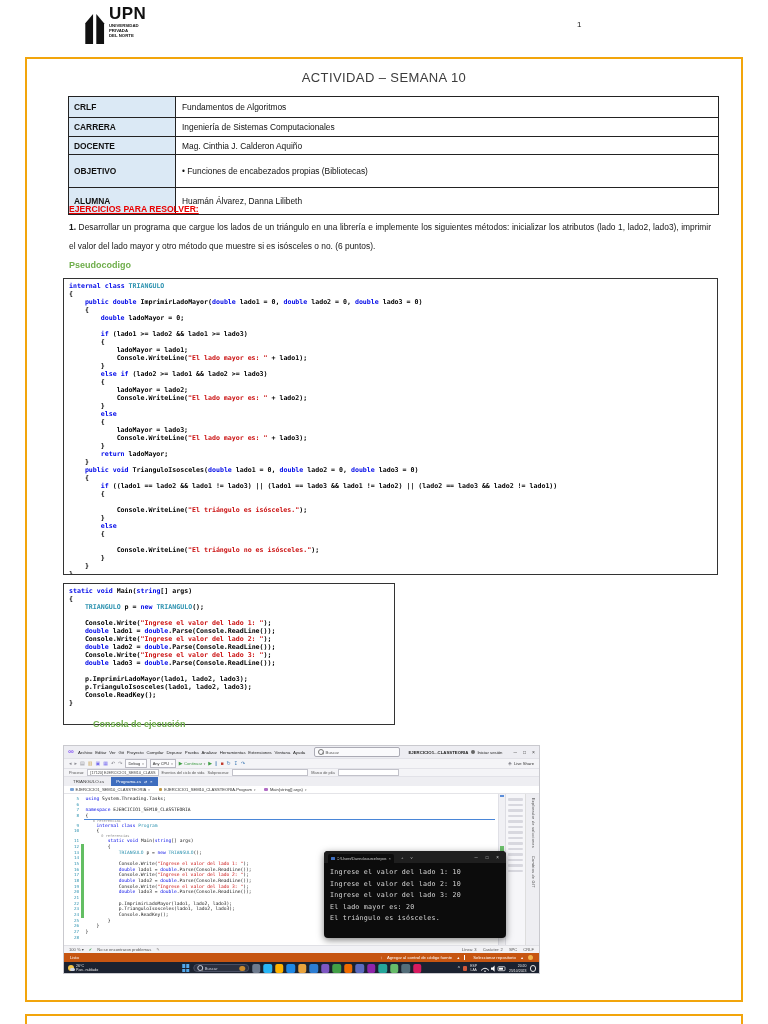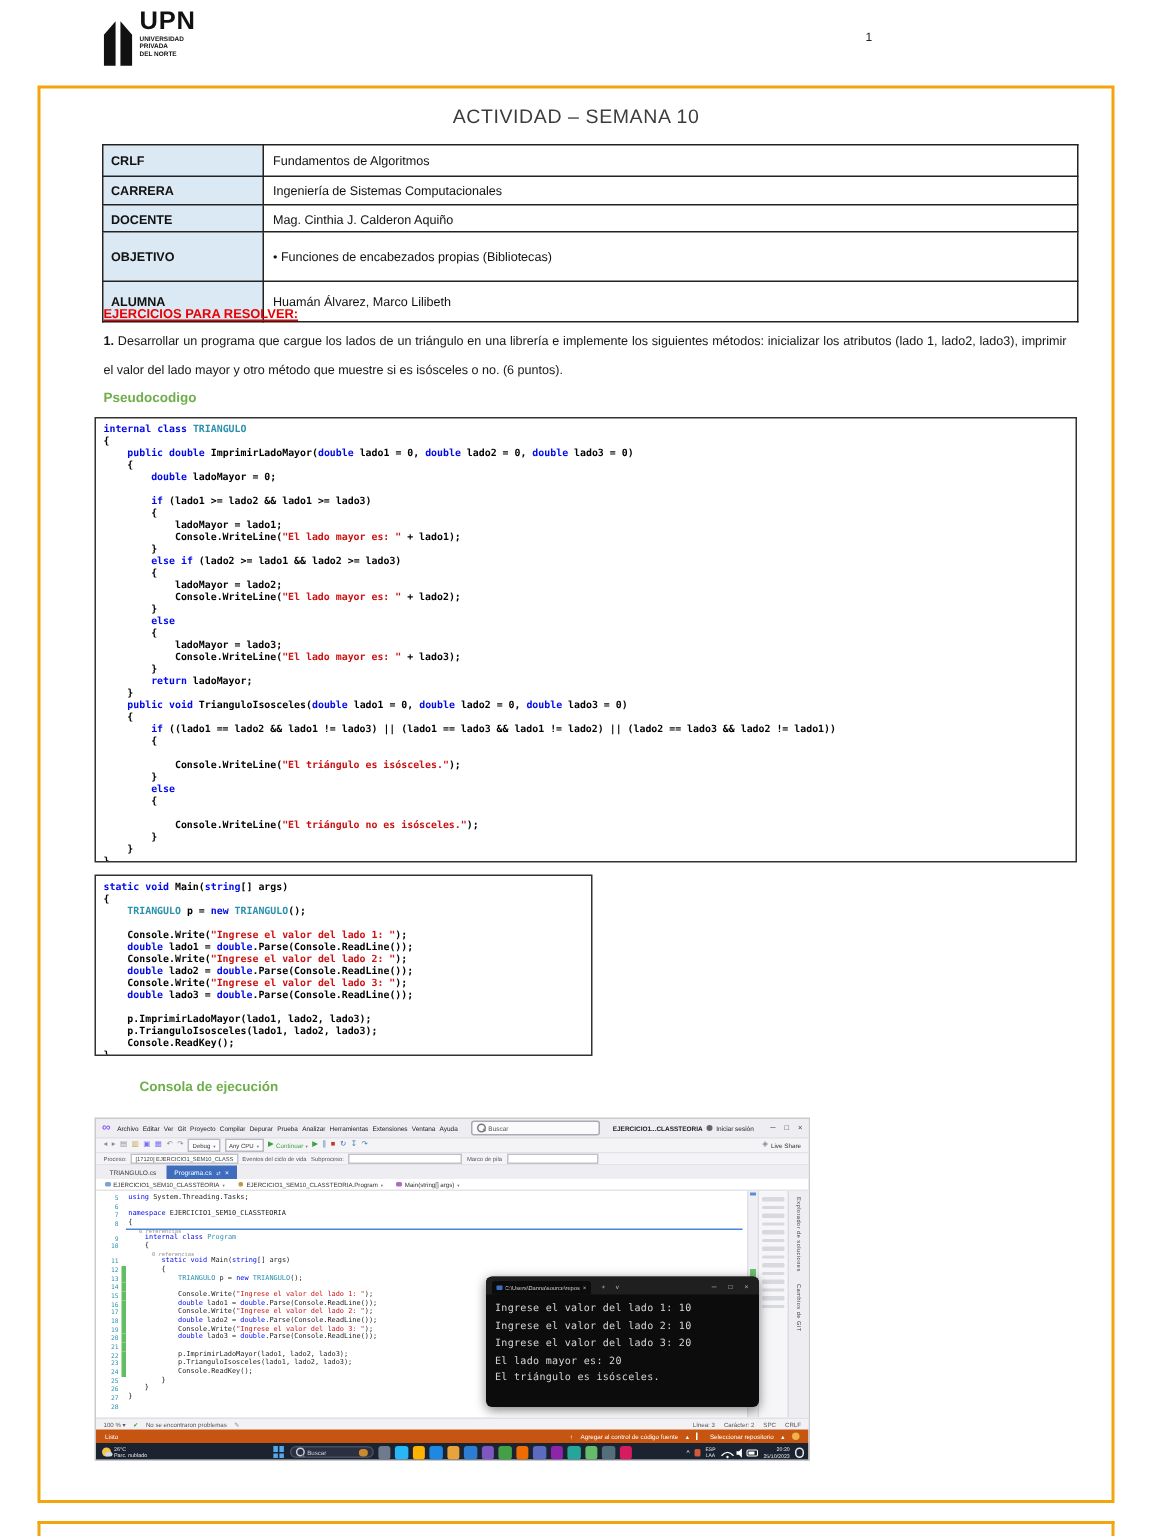--- a/index.html
+++ b/index.html
@@ -1,20 +1,20 @@
 <!DOCTYPE html>
 <html><head>
 <meta charset="utf-8">
 <style>
   html,body{margin:0;padding:0;background:#fff;}
   .sheet{position:relative;width:768px;height:1024px;background:#fff;overflow:hidden;
          font-family:"Liberation Sans",sans-serif;}
 
   
-  .logo{position:absolute;left:68px;top:6px;display:flex;gap:3px;}
+  .logo{position:absolute;left:84px;top:6px;display:flex;gap:3px;}
   .logo-brand{font-size:17px;font-weight:bold;letter-spacing:0.5px;color:#111;line-height:16px;}
   .logo-sub{font-size:4.3px;font-weight:bold;color:#111;line-height:5px;margin-top:1px;}
   .pagenum{position:absolute;left:577px;top:20px;font-size:8px;color:#222;}
 
   
   .mainbox{position:absolute;left:25px;top:57px;width:714px;height:941px;border:2px solid #F2A50C;background:#fff;}
   .nextpage{position:absolute;left:25px;top:1014px;width:714px;height:12px;border:2px solid #F2A50C;border-bottom:none;background:#fff;}
   .doc-title{position:absolute;top:11px;left:0;width:100%;text-align:center;font-size:13px;color:#3c3c3c;letter-spacing:0.4px;}
 
   .info-table{position:absolute;left:41px;top:37px;border-collapse:collapse;font-size:8.4px;color:#111;}
@@ -152,21 +152,21 @@
           <tr>
             <th style="height: 15px;">DOCENTE</th>
             <td>Mag. Cinthia J. Calderon Aquiño</td>
           </tr>
           <tr>
             <th style="height: 30px;">OBJETIVO</th>
             <td>• Funciones de encabezados propias (Bibliotecas)</td>
           </tr>
           <tr>
             <th style="height: 24px;">ALUMNA</th>
-            <td>Huamán Álvarez, Marco Lilibeth</td>
+            <td>Huamán Álvarez, Danna Lilibeth</td>
           </tr>
         </tbody>
     </table>
 
     <div class="red-h">EJERCICIOS PARA RESOLVER:</div>
     <div class="para"><b>1.</b><span> Desarrollar un programa que cargue los lados de un triángulo en una librería e implemente los siguientes métodos: inicializar los atributos (lado 1, lado2, lado3), imprimir el valor del lado mayor y otro método que muestre si es isósceles o no. (6 puntos).</span></div>
 
     <div class="green-h" style="top:201px;">Pseudocodigo</div>
 
     <div class="codebox" id="code1" style="top:219px;width:655px;height:297px;">
@@ -201,21 +201,21 @@
         <div class="cl">            Console.WriteLine(<span class="st">"El triángulo es isósceles."</span>);</div>
         <div class="cl">        }</div>
         <div class="cl">        <span class="kw">else</span></div>
         <div class="cl">        {</div>
         <div class="cl">&nbsp;</div>
         <div class="cl">            Console.WriteLine(<span class="st">"El triángulo no es isósceles."</span>);</div>
         <div class="cl">        }</div>
         <div class="cl">    }</div>
         <div class="cl">}</div>
       </div>
-    <div class="codebox" id="code2" style="top:524px;width:332px;height:121px;">
+    <div class="codebox" id="code2" style="top:524px;width:332px;height:142px;">
         <div class="cl"><span class="kw">static</span> <span class="kw">void</span> Main(<span class="kw">string</span>[] args)</div>
         <div class="cl">{</div>
         <div class="cl">    <span class="ty">TRIANGULO</span> p = <span class="kw">new</span> <span class="ty">TRIANGULO</span>();</div>
         <div class="cl">&nbsp;</div>
         <div class="cl">    Console.Write(<span class="st">"Ingrese el valor del lado 1: "</span>);</div>
         <div class="cl">    <span class="kw">double</span> lado1 = <span class="kw">double</span>.Parse(Console.ReadLine());</div>
         <div class="cl">    Console.Write(<span class="st">"Ingrese el valor del lado 2: "</span>);</div>
         <div class="cl">    <span class="kw">double</span> lado2 = <span class="kw">double</span>.Parse(Console.ReadLine());</div>
         <div class="cl">    Console.Write(<span class="st">"Ingrese el valor del lado 3: "</span>);</div>
         <div class="cl">    <span class="kw">double</span> lado3 = <span class="kw">double</span>.Parse(Console.ReadLine());</div>

